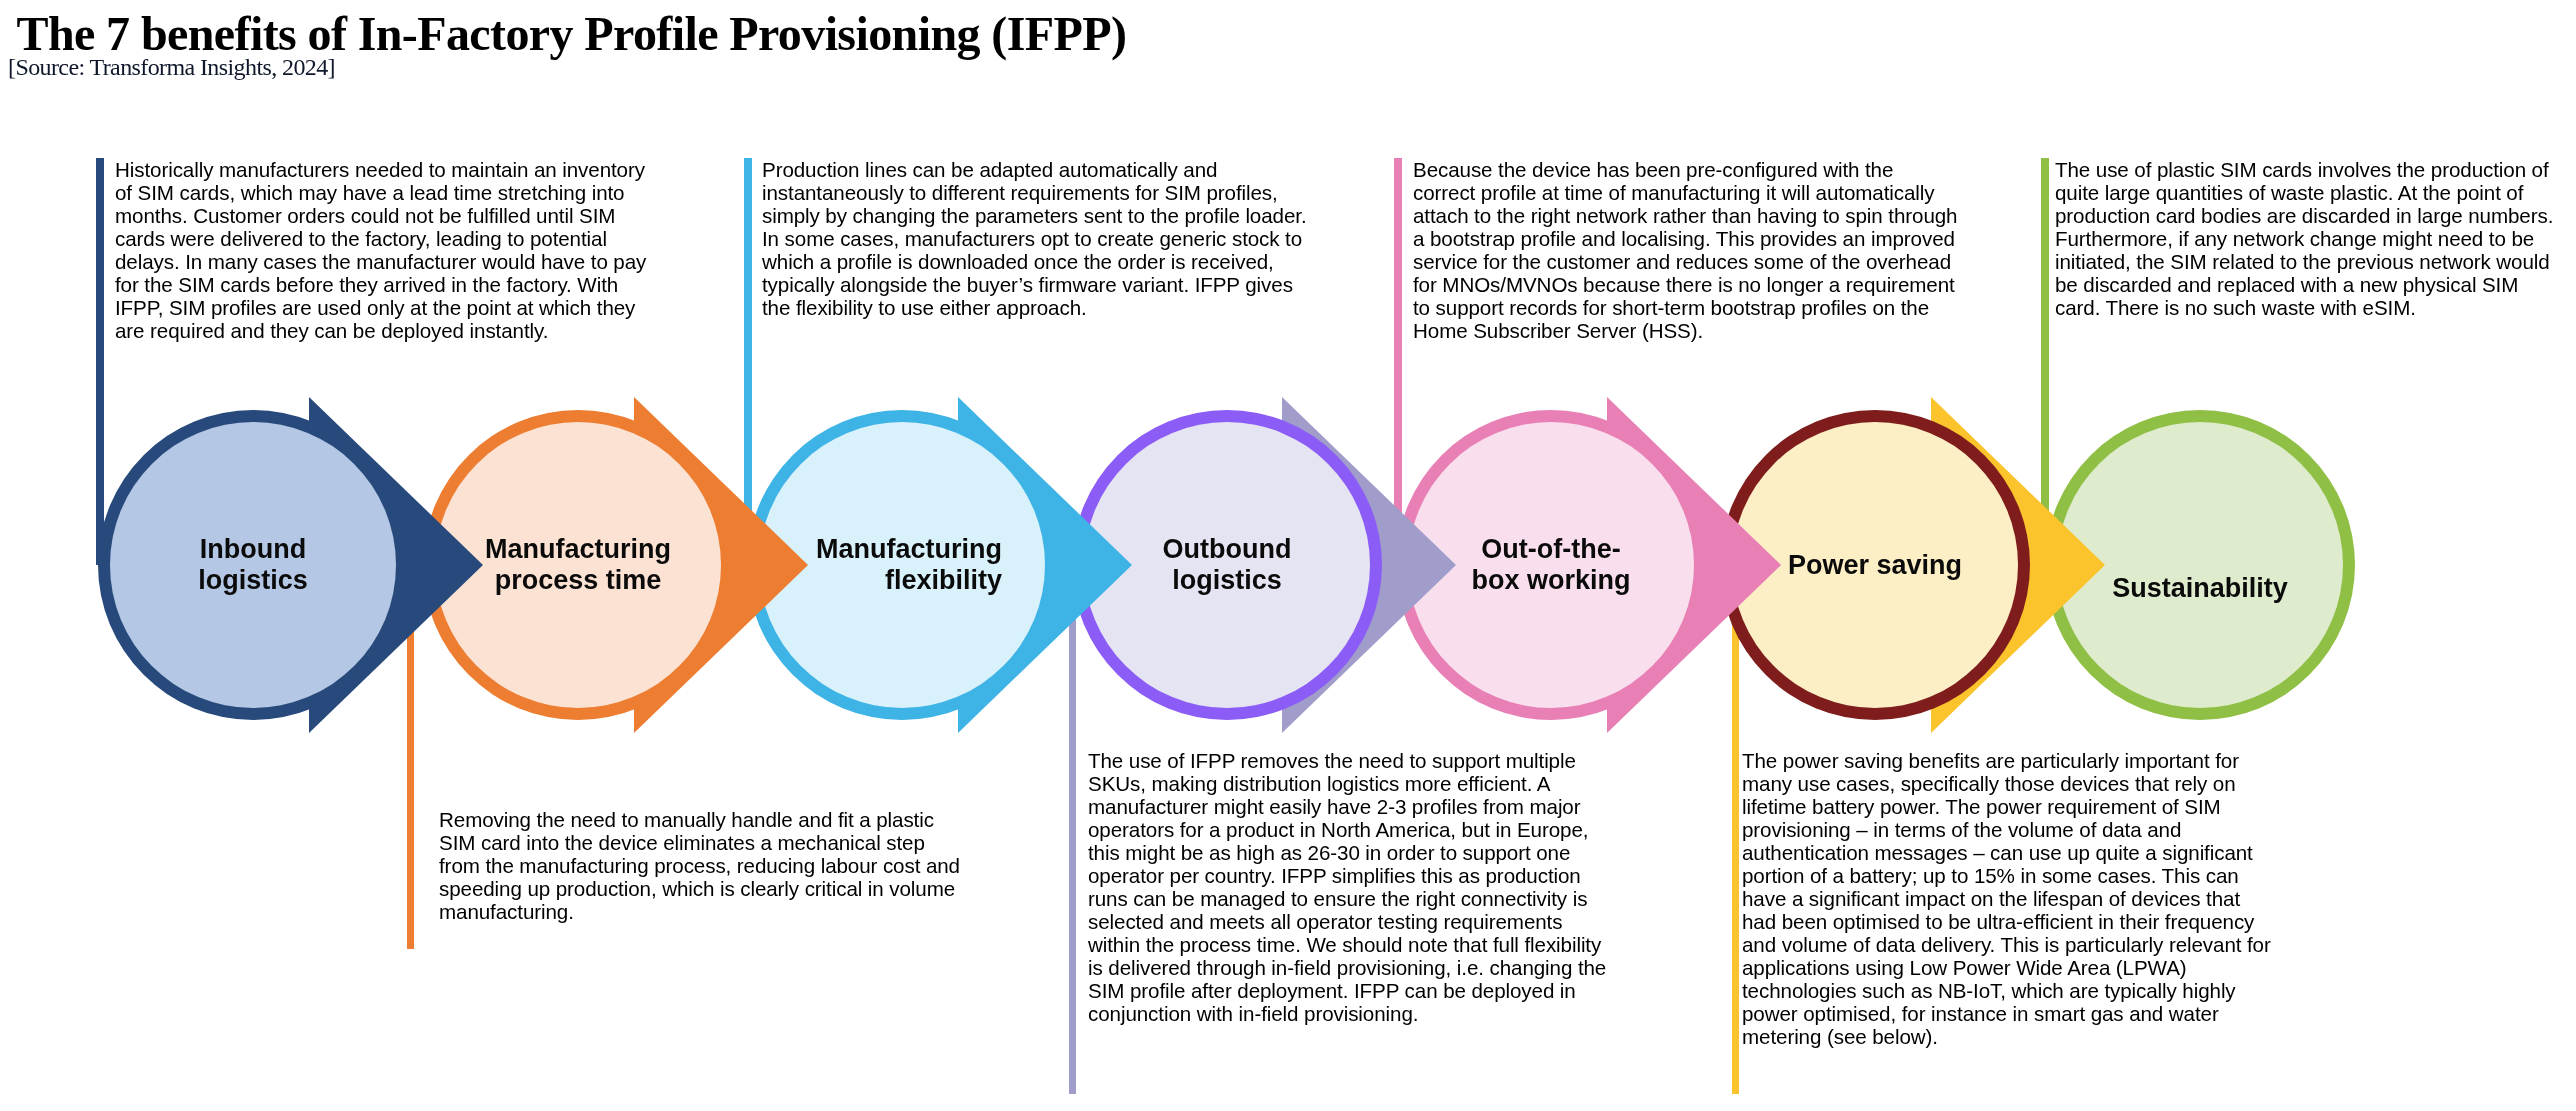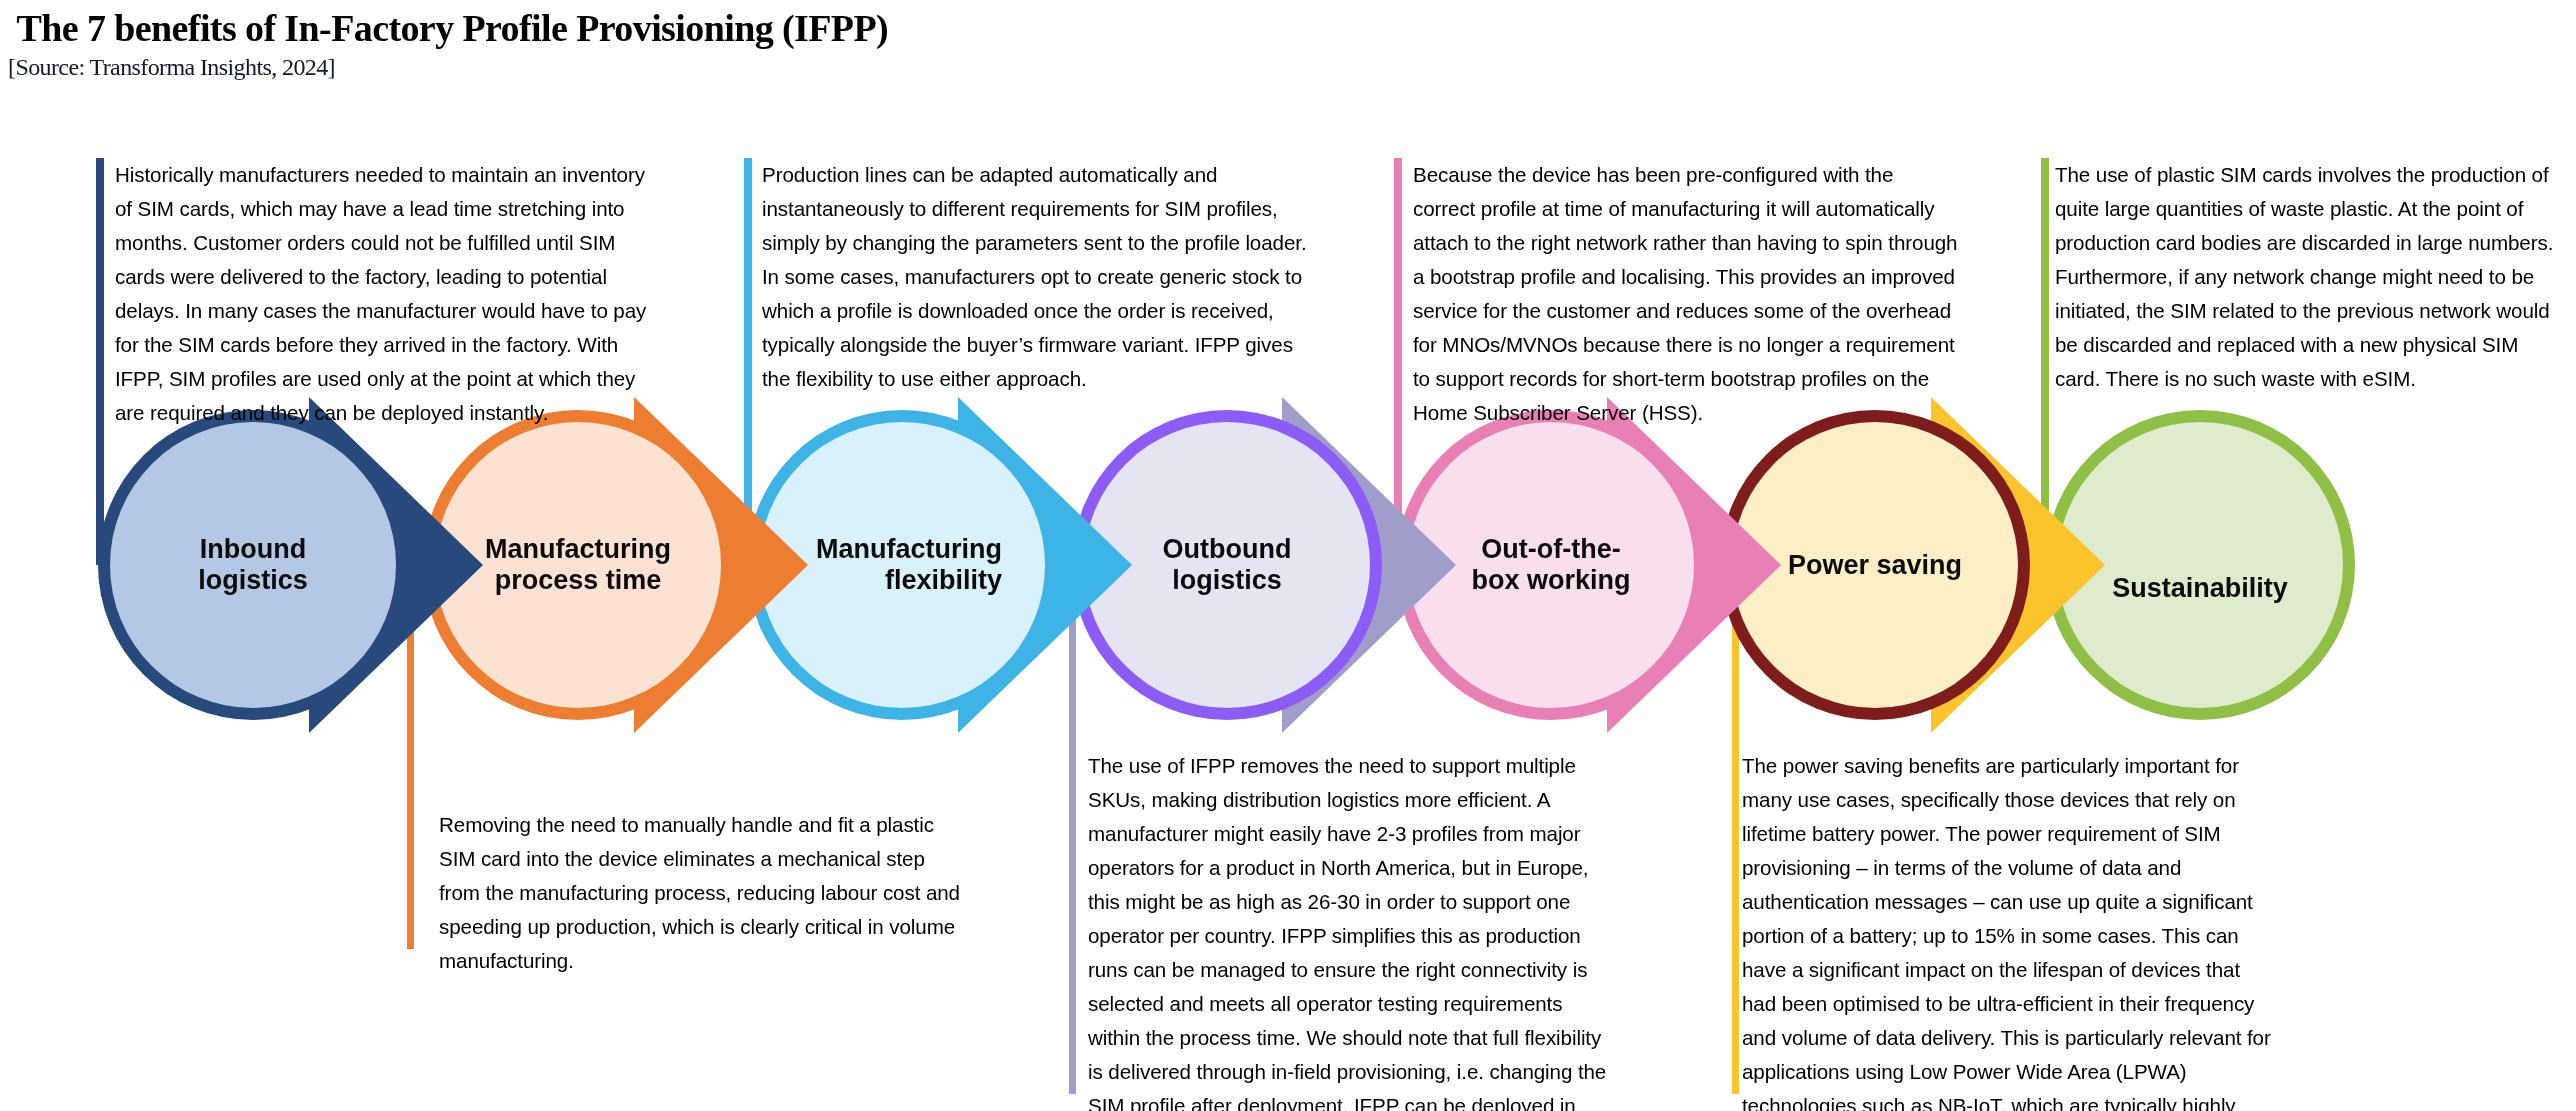--- a/index.html
+++ b/index.html
@@ -1,31 +1,31 @@
 <!DOCTYPE html>
 <html style="font-size:9.4px"><head>
 <meta charset="utf-8">
 <style>
   html,body{margin:0;padding:0;background:#ffffff;}
   #canvas{position:relative;width:2576px;height:1111px;background:#ffffff;overflow:hidden;
           font-family:"Liberation Sans",sans-serif;}
   .page-title{position:absolute;left:16.5px;top:5.9px;font-family:"Liberation Serif",serif;
-          font-weight:bold;font-size:38px;letter-spacing:-0.6px;color:#000;white-space:nowrap;}
+          font-weight:bold;font-size:48px;letter-spacing:-0.6px;color:#000;white-space:nowrap;}
   .page-subtitle{position:absolute;left:8px;top:54px;font-family:"Liberation Serif",serif;
           font-weight:normal;font-size:24px;letter-spacing:-0.6px;color:#0f172a;white-space:nowrap;}
   .v-line{position:absolute;z-index:2;}
   .benefit-triangle{position:absolute;width:174px;height:336px;
           clip-path:polygon(0 0,100% 50%,0 100%);}
   .benefit-circle{position:absolute;width:310px;height:310px;border-radius:50%;
           display:flex;align-items:center;justify-content:center;box-sizing:border-box;}
   .benefit-circle .inner{width:286px;height:286px;border-radius:50%;
           display:flex;align-items:center;justify-content:center;}
   .benefit-label{font-weight:bold;font-size:27px;line-height:31px;color:#0b0b0b;
           text-align:center;}
-  .benefit-note{position:absolute;z-index:70;font-size:20.6px;line-height:34px;color:#000;
+  .benefit-note{position:absolute;z-index:70;font-size:20.6px;line-height:23px;color:#000;
           letter-spacing:-0.1px;}
   
   #logo{position:absolute;left:115px;top:1000px;width:389px;height:109px;}
   .logo-top{position:absolute;left:16.5px;top:22.4px;font-size:32px;letter-spacing:2.9px;
           color:#161616;font-weight:400;white-space:nowrap;}
   .logo-bottom{position:absolute;left:28px;top:64px;font-family:"Liberation Serif",serif;
           font-weight:bold;font-size:37px;letter-spacing:13px;white-space:nowrap;}
   .logo-sq-orange{position:absolute;left:240px;top:16.5px;width:11.8px;height:11.8px;
           border-style:solid;border-width:2.9px;background:#fff;}
   .logo-seg{position:absolute;background:#111;}

